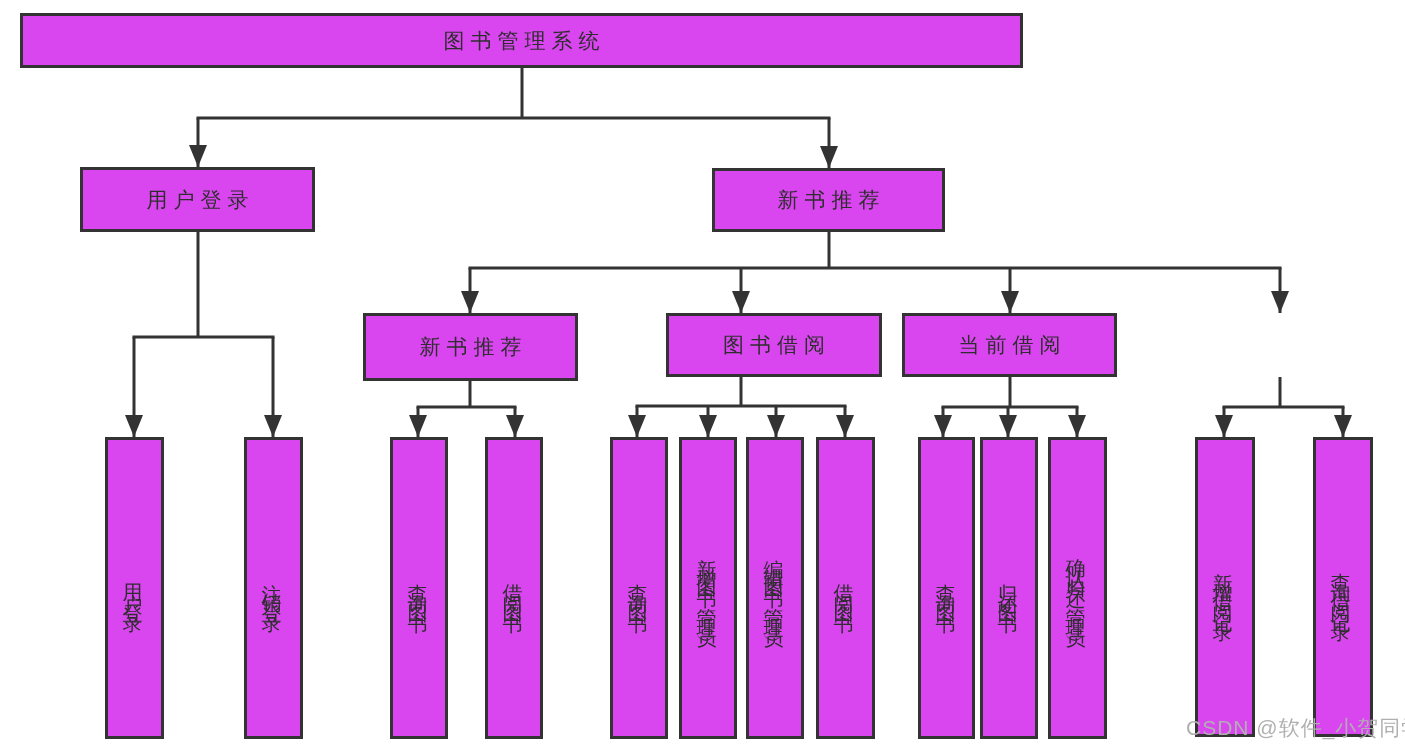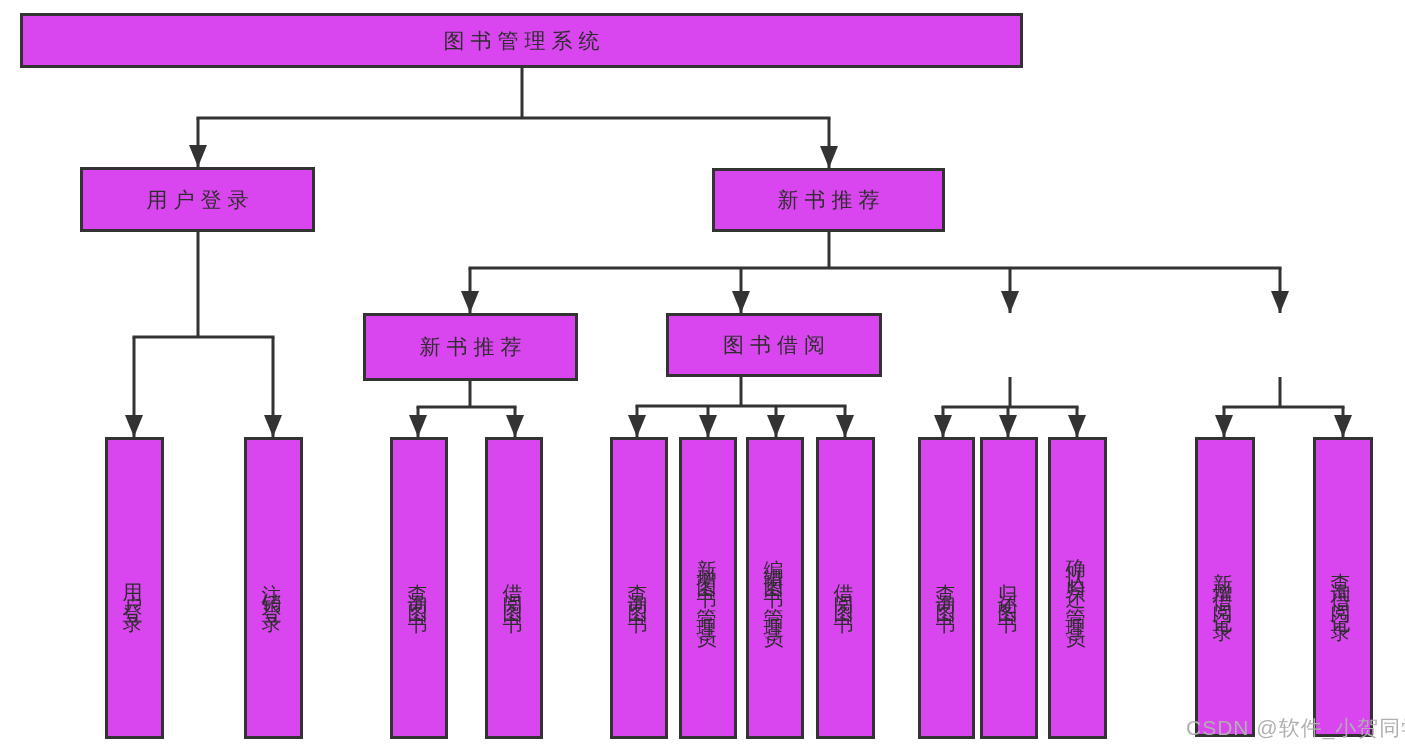--- a/index.html
+++ b/index.html
@@ -117,20 +117,21 @@
     </g>
   </svg>
 
   <div class="node hbox" style="left:20px;top:13px;width:1003px;height:55px">图书管理系统</div>
 
   <div class="node hbox" style="left:80px;top:167px;width:235px;height:65px">用户登录</div>
   <div class="node hbox" style="left:712px;top:168px;width:233px;height:64px">新书推荐</div>
 
   <div class="node hbox" style="left:363px;top:313px;width:215px;height:68px">新书推荐</div>
   <div class="node hbox" style="left:666px;top:313px;width:216px;height:64px">图书借阅</div>
+  <div class="node hbox" style="left:902px;top:313px;width:215px;height:64px">当前借阅</div>
 
   <div class="node leaf" style="left:105px;width:59px">用户登录</div>
   <div class="node leaf" style="left:244px;width:59px">注销登录</div>
 
   <div class="node leaf" style="left:390px;width:58px">查询图书</div>
   <div class="node leaf" style="left:485px;width:58px">借阅图书</div>
 
   <div class="node leaf" style="left:610px;width:58px">查询图书</div>
   <div class="node leaf" style="left:679px;width:58px">新增图书（管理员）</div>
   <div class="node leaf" style="left:746px;width:58px">编辑图书（管理员）</div>

